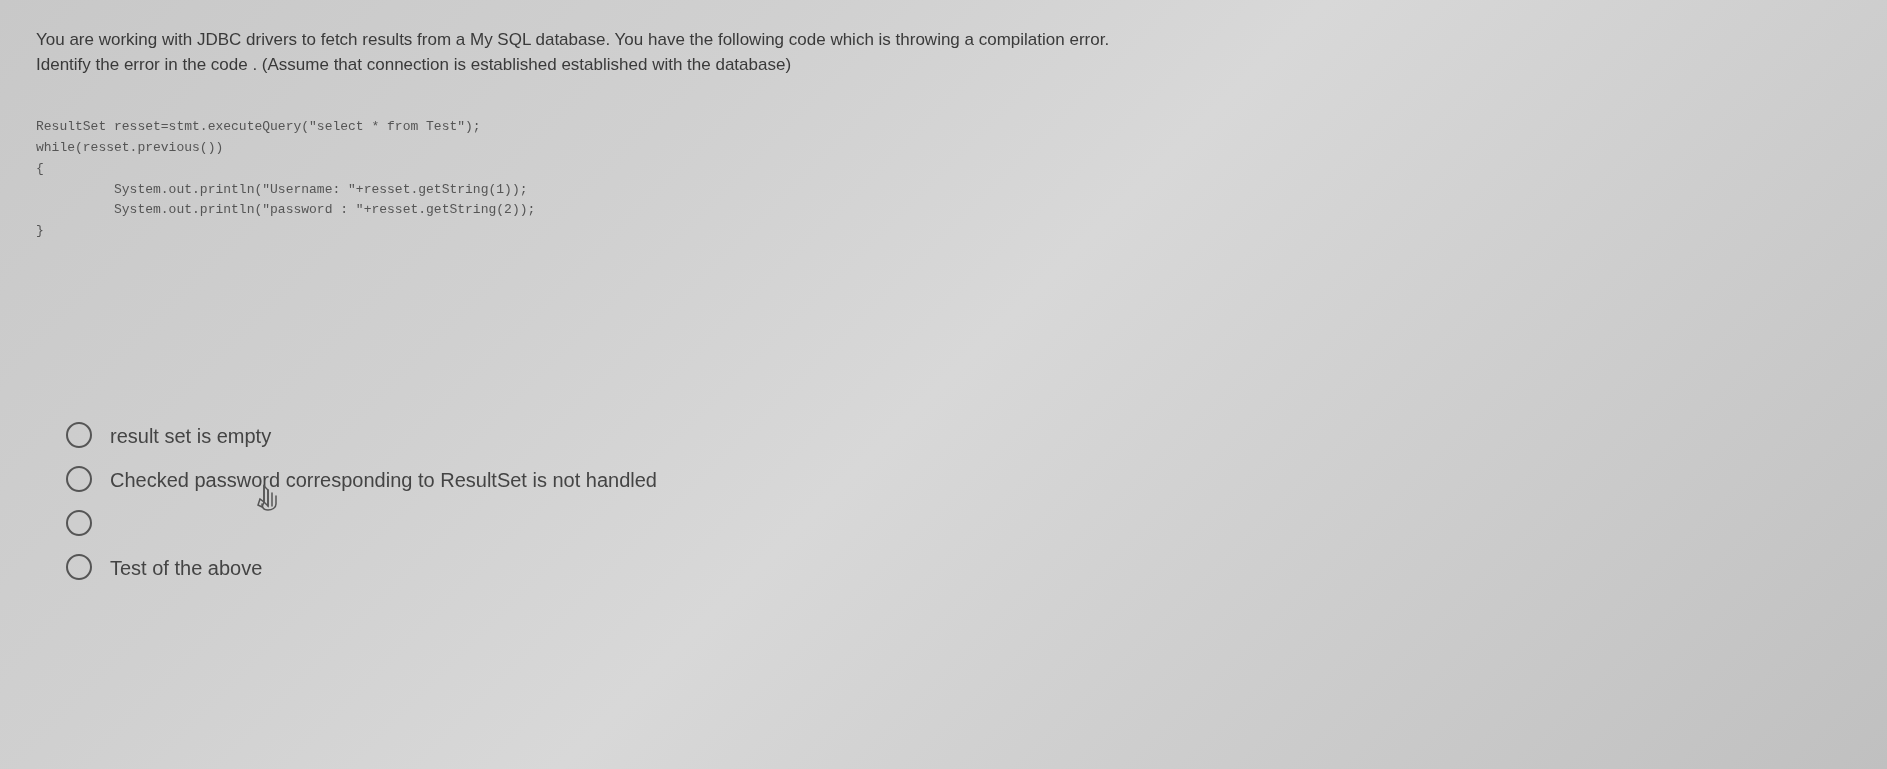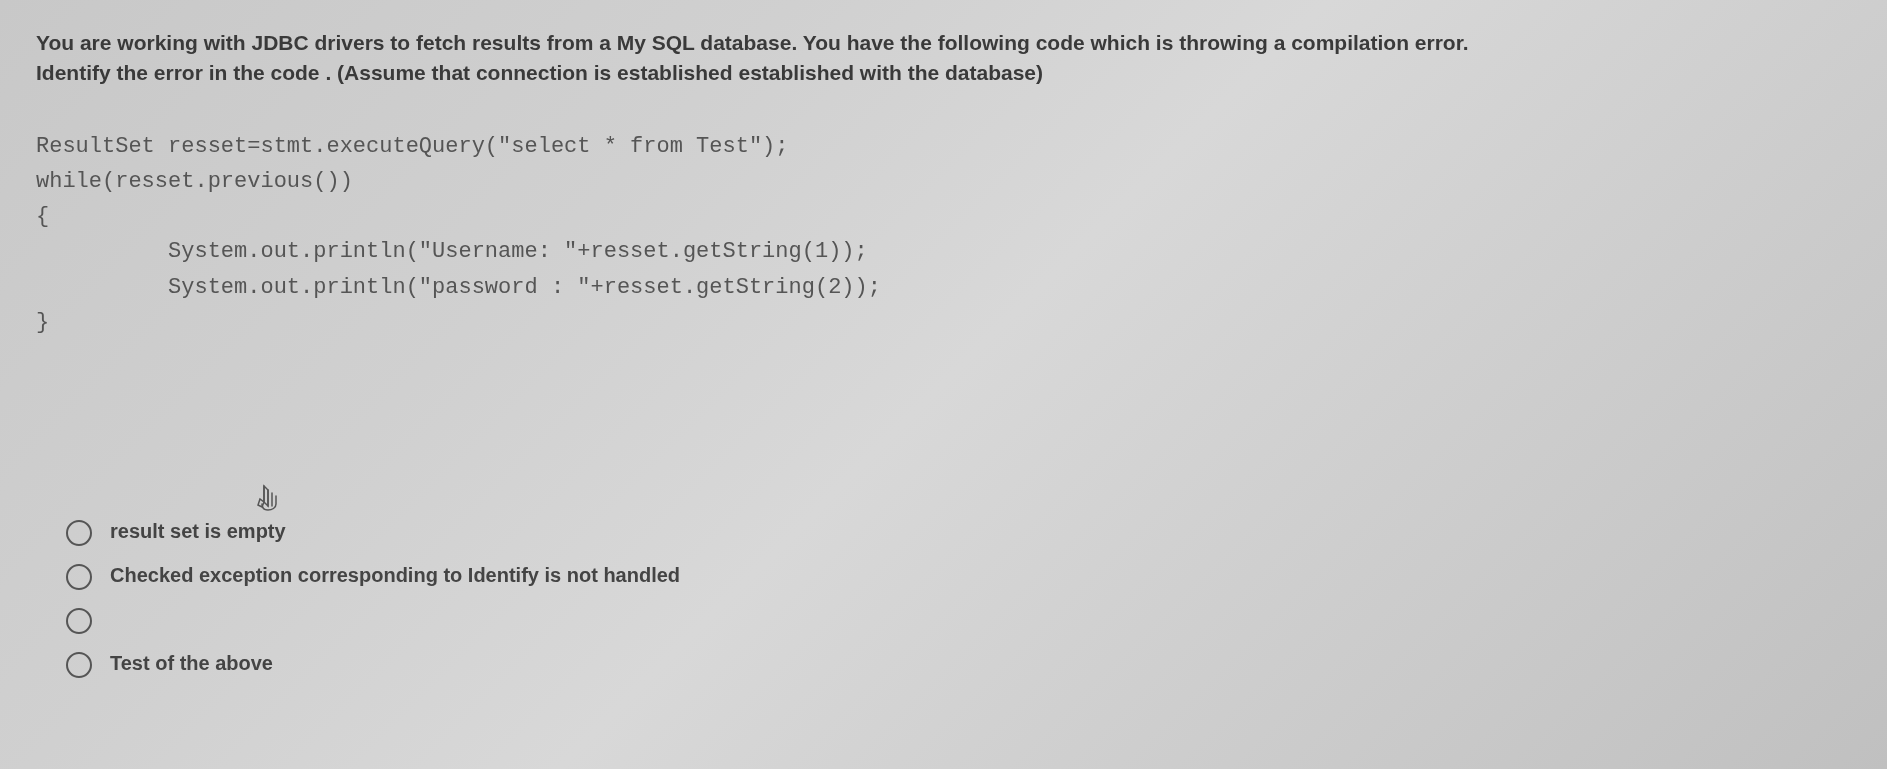--- a/index.html
+++ b/index.html
@@ -11,45 +11,44 @@
     width: 1887px;
     height: 769px;
     background: linear-gradient(135deg, #c8c8c8 0%, #d0d0d0 30%, #d8d8d8 50%, #c0c0c0 100%);
     font-family: "Segoe UI", Arial, sans-serif;
     padding: 28px 36px;
     color: #3a3a3a;
     position: relative;
     overflow: hidden;
   }
   .question-text {
-    font-size: 21px;
+    font-size: 17px;
     color: #3a3a3a;
     line-height: 1.45;
     margin-bottom: 40px;
-    font-weight: 700;
+    font-weight: 400;
   }
   .code-block {
     font-family: "Consolas", "Courier New", monospace;
-    font-size: 22px;
+    font-size: 13px;
     color: #555;
     line-height: 1.6;
     margin-bottom: 180px;
   }
   .code-line {
     white-space: pre;
   }
   .options {
     padding-left: 30px;
   }
   .option-row {
     display: flex;
-    align-items: flex-start;
+    align-items: flex-end;
     margin-bottom: 18px;
     cursor: pointer;
-    font-weight: bold;
   }
   .radio-circle {
     width: 26px;
     height: 26px;
     border: 2px solid #555;
     border-radius: 50%;
     flex-shrink: 0;
     margin-right: 18px;
     background: transparent;
   }
@@ -83,21 +82,21 @@
   <div class="code-line">}</div>
 </div>
 
 <div class="options">
   <div class="option-row">
     <div class="radio-circle"></div>
     <span class="option-label">result set is empty</span>
   </div>
   <div class="option-row">
     <div class="radio-circle"></div>
-    <span class="option-label">Checked exception corresponding to Identify is not handled</span>
+    <span class="option-label">Checked password corresponding to ResultSet is not handled</span>
   </div>
   <div class="option-row">
     <div class="radio-circle"></div>
   </div>
   <div class="option-row">
     <div class="radio-circle"></div>
     <span class="option-label">Test of the above</span>
   </div>
 </div>
 

